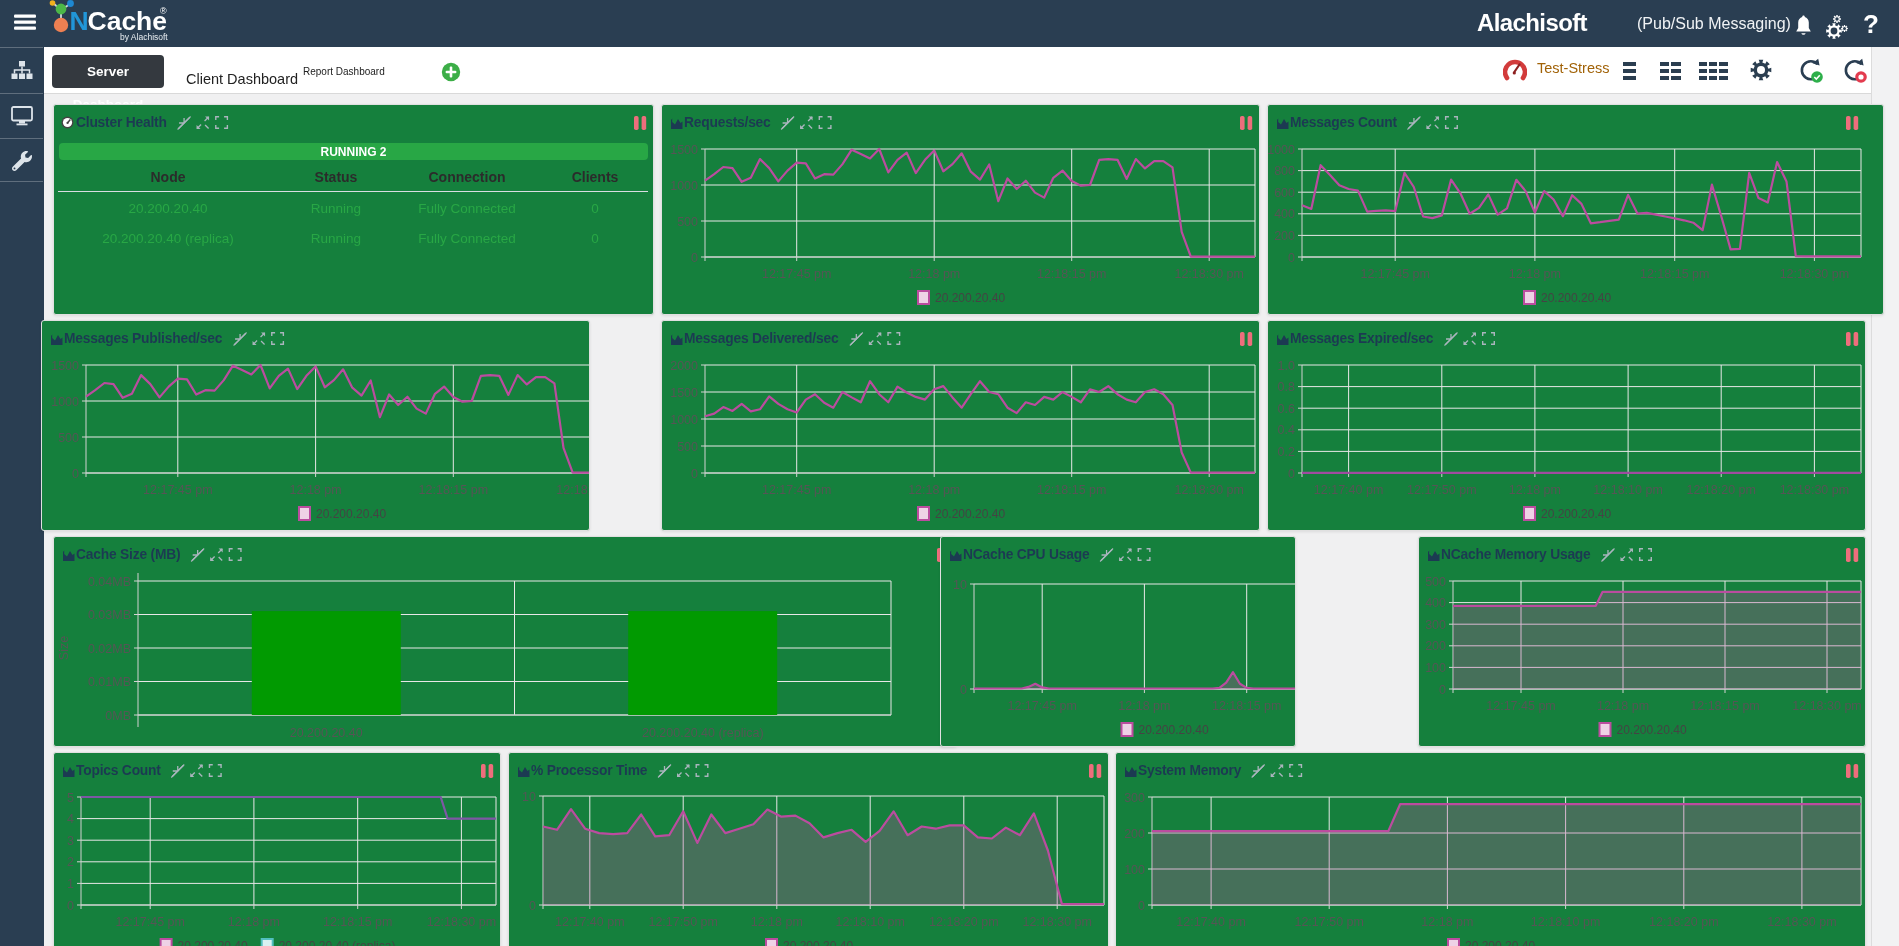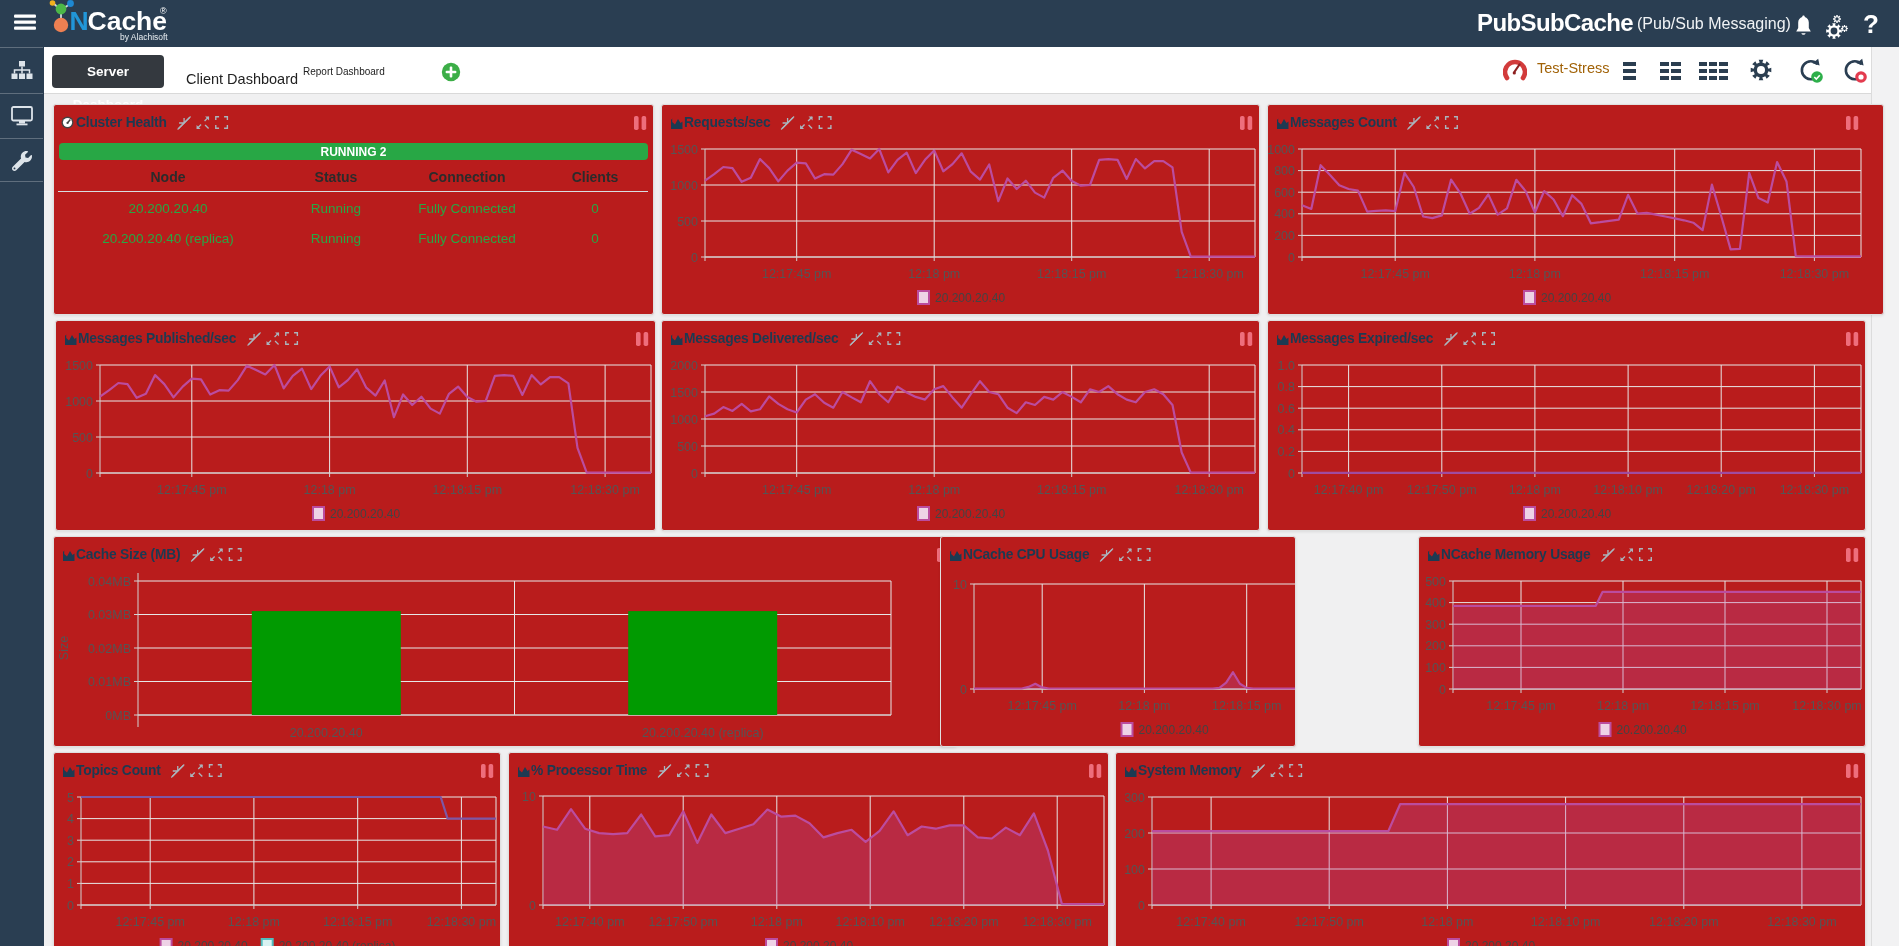--- a/index.html
+++ b/index.html
@@ -1,15 +1,15 @@
 <!DOCTYPE html>
 <html><head><meta charset="utf-8"><style>
 *{margin:0;padding:0;box-sizing:border-box}
 body{width:1899px;height:946px;overflow:hidden;font-family:"Liberation Sans",sans-serif;background:#f0f0f1;position:relative}
-.card{position:absolute;background:#b91c1c;border:1px solid #e0e0e0;border-radius:3px;box-shadow:0 1px 3px rgba(0,0,0,0.09);overflow:hidden}
+.card{position:absolute;background:#15803d;border:1px solid #e0e0e0;border-radius:3px;box-shadow:0 1px 3px rgba(0,0,0,0.09);overflow:hidden}
 #topbar{position:absolute;left:0;top:0;width:1899px;height:47px;background:#2a3e52}
 #sidebar{position:absolute;left:0;top:47px;width:44px;height:899px;background:#2a3e52}
 .sdiv{position:absolute;left:0;width:43px;height:1px;background:rgba(255,255,255,0.25)}
 #toolbar{position:absolute;left:44px;top:47px;width:1827px;height:47px;background:#fff;border-bottom:1px solid #d9d9d9}
 #rail{position:absolute;left:1871px;top:47px;width:28px;height:899px;background:#f2f2f3;border-left:1px solid #dcdcdc}
 </style></head><body>
 <div id="topbar">
     <svg style="position:absolute;left:14px;top:14px" width="24" height="17">
       <rect x="0" y="0.5" width="22" height="3.3" rx="1.1" fill="#fff"></rect>
       <rect x="0" y="6.5" width="22" height="3.3" rx="1.1" fill="#fff"></rect>
@@ -19,21 +19,21 @@
       <path d="M13,25 L13,10 M13,10 L5,3 M13,10 L22,4" stroke="#cfd6dc" stroke-width="1.8" fill="none"></path>
       <circle cx="13" cy="25" r="7.2" fill="#ee8052"></circle>
       <circle cx="13" cy="9" r="5.4" fill="#4cb748"></circle>
       <circle cx="4.5" cy="3" r="2.8" fill="#f2b01e"></circle>
       <circle cx="22.5" cy="3.5" r="3.4" fill="#1e88d2"></circle>
       <text x="21.5" y="29.5" font-size="26.5" font-weight="bold" fill="#2196d8" font-family="Liberation Sans, sans-serif">N</text>
       <text x="39.5" y="29.5" font-size="26.5" font-weight="bold" fill="#ffffff" font-family="Liberation Sans, sans-serif">Cache</text>
       <text x="112" y="14" font-size="9" fill="#fff" font-family="Liberation Sans, sans-serif">®</text>
       <text x="72" y="40" font-size="8.5" fill="#e8edf1" font-family="Liberation Sans, sans-serif">by Alachisoft</text>
     </svg>
-    <div style="position:absolute;left:1477px;top:9px;font-size:24px;letter-spacing:-0.6px;font-weight:bold;color:#fff">PubSubCache</div>
+    <div style="position:absolute;left:1477px;top:9px;font-size:24px;letter-spacing:-0.6px;font-weight:bold;color:#fff">Alachisoft</div>
     <div style="position:absolute;left:1637px;top:15px;font-size:16px;color:#f0f3f5">(Pub/Sub Messaging)</div>
     <svg style="position:absolute;left:1795px;top:15px" width="17" height="23">
       <path d="M8.5,0.5 C8,0.5 7.2,0.9 7.2,1.9 C5,2.6 3.2,4.6 3.2,7.5 L3.2,13 L1.2,16.5 L15.8,16.5 L13.8,13 L13.8,7.5 C13.8,4.6 12,2.6 9.8,1.9 C9.8,0.9 9,0.5 8.5,0.5 Z" fill="#fff"></path>
       <path d="M6.3,18.2 a2.3,2.3 0 0 0 4.4,0 Z" fill="#fff"></path>
     </svg>
     <svg style="position:absolute;left:1825px;top:22px" width="18" height="18">
       <path d="M16.8,7.3 L16.8,10.7 L14.7,10.0 L13.7,12.3 L15.7,13.3 L13.3,15.7 L12.3,13.7 L10.0,14.7 L10.7,16.8 L7.3,16.8 L8.0,14.7 L5.7,13.7 L4.7,15.7 L2.3,13.3 L4.3,12.3 L3.3,10.0 L1.2,10.7 L1.2,7.3 L3.3,8.0 L4.3,5.7 L2.3,4.7 L4.7,2.3 L5.7,4.3 L8.0,3.3 L7.3,1.2 L10.7,1.2 L10.0,3.3 L12.3,4.3 L13.3,2.3 L15.7,4.7 L13.7,5.7 L14.7,8.0 Z" fill="#fff"></path>
       <circle cx="9.0" cy="9.0" r="3.4" fill="#2a3e52"></circle>
     </svg>
     <svg style="position:absolute;left:1832px;top:14px" width="10" height="10">
@@ -282,21 +282,21 @@
       <line x1="546.4" y1="44" x2="546.4" y2="152" stroke="#e7e7e7" stroke-width="1"></line>
       <line x1="546.4" y1="152" x2="546.4" y2="156" stroke="#d2d2d2" stroke-width="1"></line>
       <text x="546.4" y="173" font-size="12.5" fill="#555555" text-anchor="middle">12:18:30 pm</text>
       <line x1="593" y1="44" x2="593" y2="152" stroke="#e7e7e7" stroke-width="1"></line>
       <line x1="34" y1="44" x2="34" y2="156" stroke="#d2d2d2" stroke-width="1"></line>
       <line x1="34" y1="152" x2="593" y2="152" stroke="#cfcfcf" stroke-width="1"></line>
       <polyline points="34.0,100.2 43.3,103.9 52.6,60.2 62.0,69.9 71.3,80.2 80.6,84.0 89.9,85.6 99.2,106.6 108.5,105.8 117.8,105.3 127.2,106.2 136.5,67.8 145.8,82.0 155.1,111.5 164.4,113.1 173.8,110.4 183.1,74.6 192.4,88.3 201.7,108.8 211.0,102.9 220.3,89.4 229.7,109.7 239.0,103.4 248.3,74.8 257.6,86.1 266.9,107.5 276.2,86.1 285.6,94.5 294.9,111.2 304.2,90.2 313.5,98.9 322.8,118.3 332.1,117.2 341.4,115.8 350.8,114.7 360.1,89.9 369.4,108.6 378.7,107.9 388.0,109.7 397.4,111.5 406.7,113.3 416.0,115.3 425.3,117.7 434.6,125.2 443.9,79.6 453.2,111.0 462.6,144.4 471.9,143.9 481.2,67.8 490.5,93.1 499.8,97.5 509.1,57.0 518.5,76.4 527.8,151.1 537.1,151.4 546.4,151.4 555.7,151.4 565.0,151.4 574.4,151.4 583.7,151.4 593.0,151.4" fill="none" stroke="#bb4c9f" stroke-width="2.2" stroke-linejoin="round"></polyline>
       <rect x="256.0" y="186" width="11" height="13" fill="#eed2e6" stroke="#bb4c9f" stroke-width="2"></rect>
       <text x="273.0" y="197" font-size="12" fill="#444">20.200.20.40</text>
     </svg></div>
-<div class="card" style="left:55px;top:320px;width:601px;height:211px"><svg width="601" height="211" font-family="Liberation Sans, sans-serif">
+<div class="card" style="left:41px;top:320px;width:549px;height:211px"><svg width="601" height="211" font-family="Liberation Sans, sans-serif">
       <g transform="translate(8,11)" fill="#1c3a52">
         <path d="M1,13 L1,4 L2.2,2.5 L2.2,6 L5,8.5 L8,3 L10.5,7 L12.5,5.5 L12.5,13 Z"></path>
       </g>
       <text x="22" y="21.5" font-size="13.8" letter-spacing="-0.2" font-weight="bold" fill="#1c3a52">Messages Published/sec</text>
       <g transform="translate(191.06515625,11)" stroke="#aab5bd" stroke-width="1.3" fill="none">
         <path d="M6.5,1 L6.5,6 M1,6.5 L6,6.5 M6.5,13 L6.5,8 M12,6.5 L8,6.5" stroke-width="0"></path>
         <path d="M7,2 L7,7 L2,7 M7,7 L12.5,1.5 M1.5,12.5 L7,7"></path>
         <path d="M0.5,13.5 L13.5,0.5" stroke-width="1.1"></path>
       </g>
       <g transform="translate(210.06515625,11)" stroke="#aab5bd" stroke-width="1.3" fill="#aab5bd">

